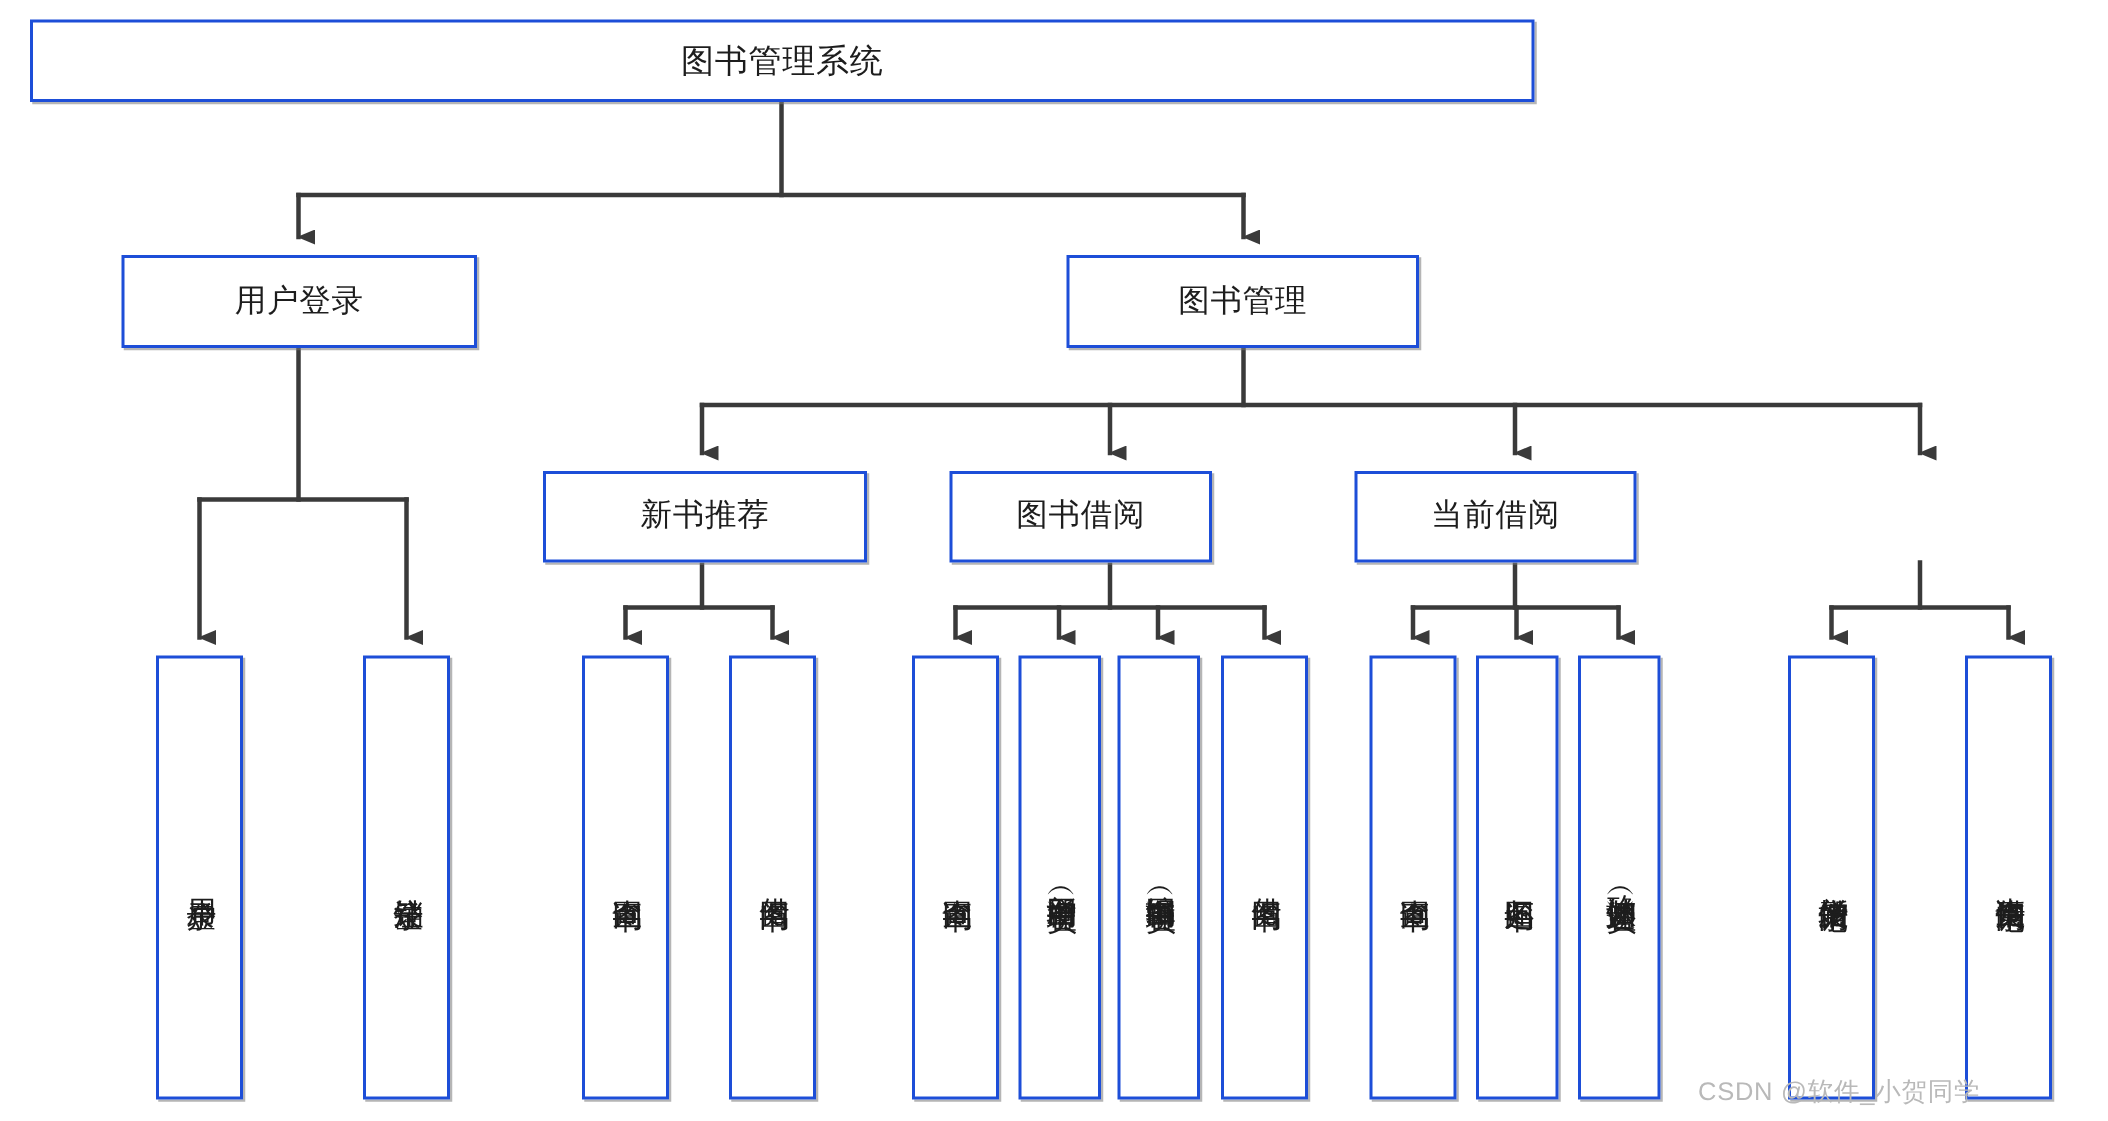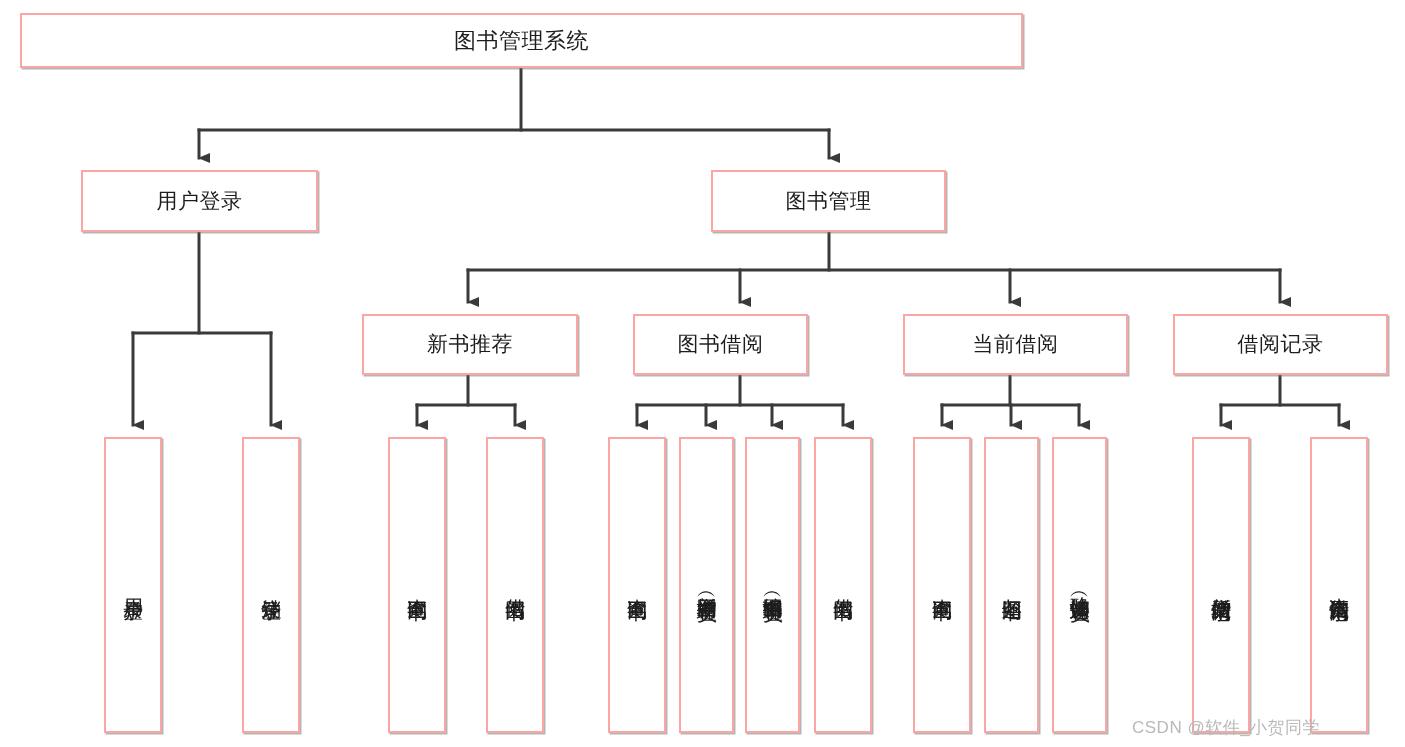--- a/index.html
+++ b/index.html
@@ -23,21 +23,21 @@
     left: 0;
     top: 0;
     width: 1405px;
     height: 747px;
     pointer-events: none;
   }
   .node {
     position: absolute;
     box-sizing: border-box;
     background: #ffffff;
-    border: 2px solid #fca5a5;
+    border: 2px solid #1d4ed8;
     display: flex;
     align-items: center;
     justify-content: center;
     box-shadow: 1.5px 1.5px 0 0 rgba(120,120,120,0.55);
   }
   .node .label {
     color: #1d1d1d;
     font-size: 21px;
     line-height: 1.15;
     letter-spacing: 0.5px;
@@ -128,25 +128,22 @@
   <div class="node" style="left: 362px; top: 314px; width: 216px; height: 61px;">
     <span class="label">新书推荐</span>
   </div>
 
   <div class="node" style="left: 711px; top: 170px; width: 235px; height: 62px;">
     <span class="label">图书管理</span>
   </div>
   <div class="node" style="left: 633px; top: 314px; width: 175px; height: 61px;">
     <span class="label">图书借阅</span>
   </div>
-  <div class="node" style="left: 903px; top: 314px; width: 225px; height: 61px;">
+  <div class="node" style="left: 903px; top: 314px; width: 188px; height: 61px;">
     <span class="label">当前借阅</span>
-  </div>
-  <div class="node" style="left: 1173px; top: 314px; width: 215px; height: 61px;">
-    <span class="label">借阅记录</span>
   </div>
 
   <div class="node leaf" style="left: 104px; top: 437px; width: 58px; height: 296px;">
     <span class="label">用户登录</span>
   </div>
   <div class="node leaf" style="left: 242px; top: 437px; width: 58px; height: 296px;">
     <span class="label">注销登录</span>
   </div>
   <div class="node leaf" style="left: 388px; top: 437px; width: 58px; height: 296px;">
     <span class="label">查询图书</span>

